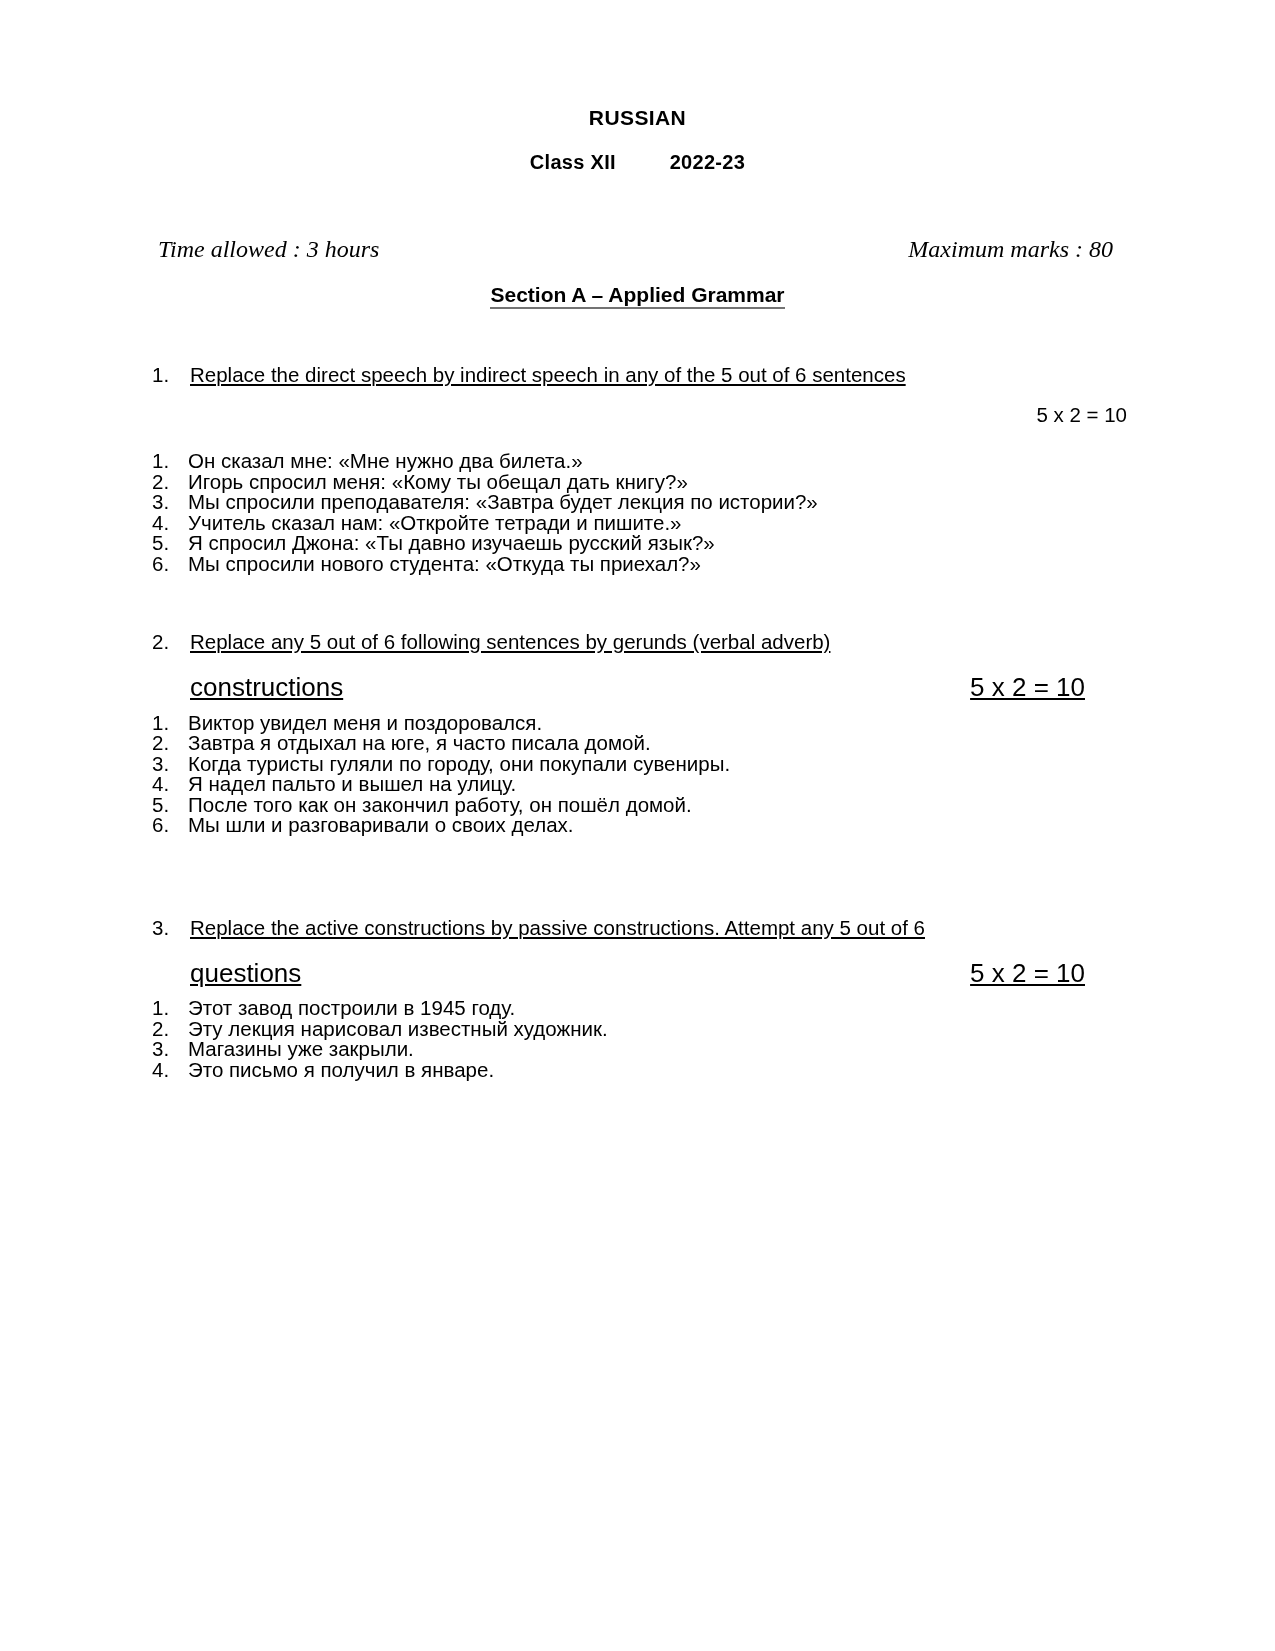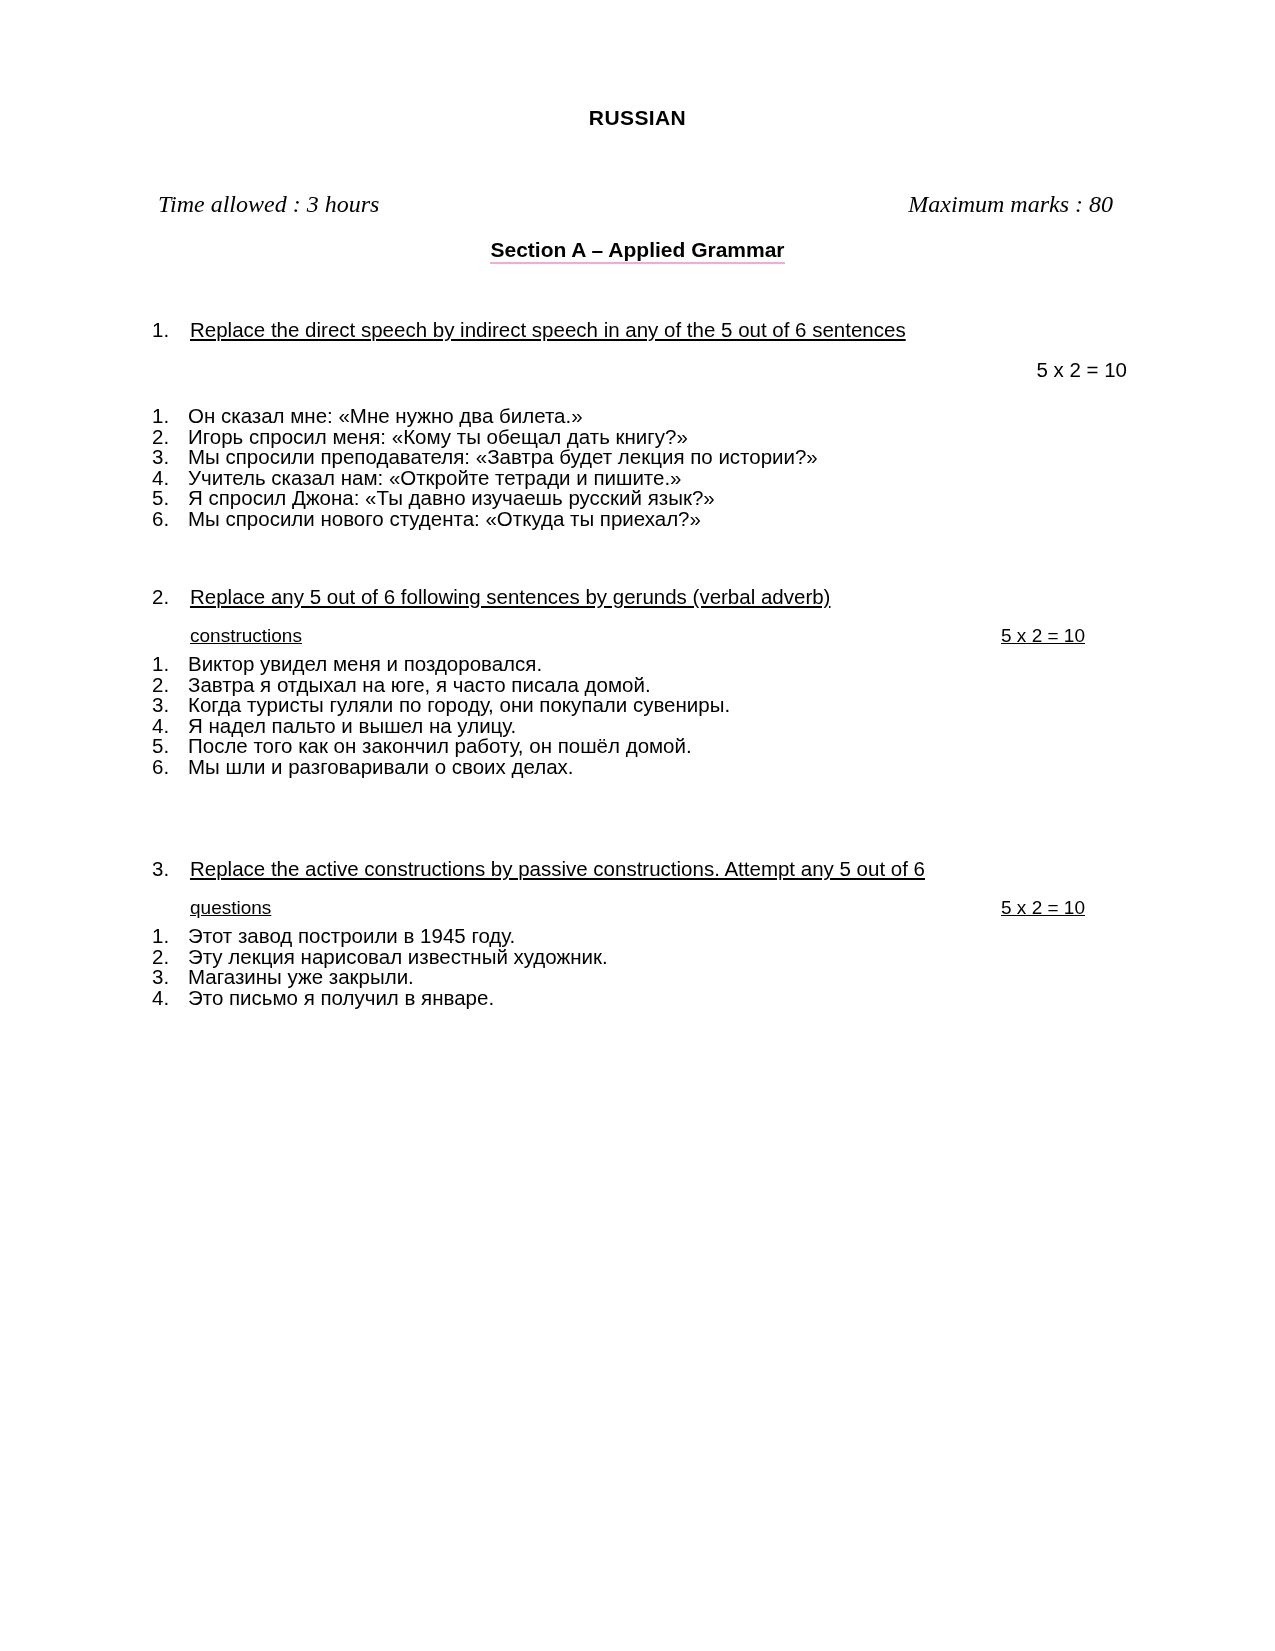--- a/index.html
+++ b/index.html
@@ -62,21 +62,21 @@
   }
 
   
   .section-heading {
     margin-top: 20px;
     text-align: center;
     font-size: 21px;
     font-weight: bold;
   }
   .section-heading span {
-    border-bottom: 2px solid #f9a8d4;
+    border-bottom: 2px solid #737373;
     padding-bottom: 1px;
   }
 
   
   .questions {
     margin-top: 48px;
     padding: 0 148px 0 152px;
   }
   .question {
     margin-bottom: 0;
@@ -105,21 +105,21 @@
     display: block;
     text-align: right;
     font-size: 20.5px;
     line-height: 1.95;
   }
   
   .q-tail {
     display: flex;
     justify-content: space-between;
     align-items: flex-end;
-    font-size: 19px;
+    font-size: 26px;
     line-height: 1.95;
   }
   .q-tail .tail-marks {
     padding-right: 42px;
     white-space: nowrap;
   }
 
   
   .sub-list {
     list-style: none;
@@ -145,20 +145,25 @@
   .spacer-sm { height: 16px; }
   .spacer-xl { height: 72px; }
 </style>
 </head>
 <body>
 
 <div class="page">
 
   <div class="header">
     <div class="doc-title">RUSSIAN</div>
+    <div class="subtitle-row">
+      <span>Class XII</span>
+      <span class="gap"></span>
+      <span>2022-23</span>
+    </div>
   </div>
 
   <div class="meta-row">
     <div class="meta-left">Time allowed : 3 hours</div>
     <div class="meta-right">Maximum marks : 80</div>
   </div>
 
   <div class="section-heading">
     <span>Section A – Applied Grammar</span>
   </div>

